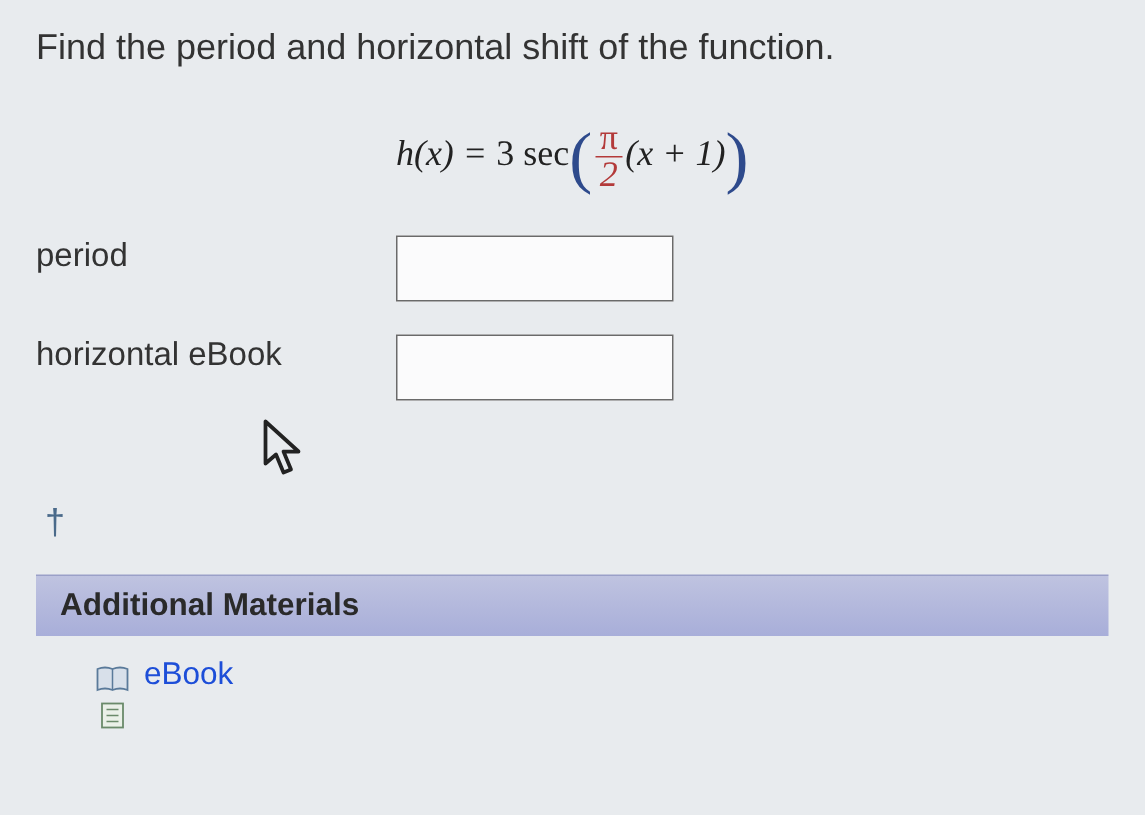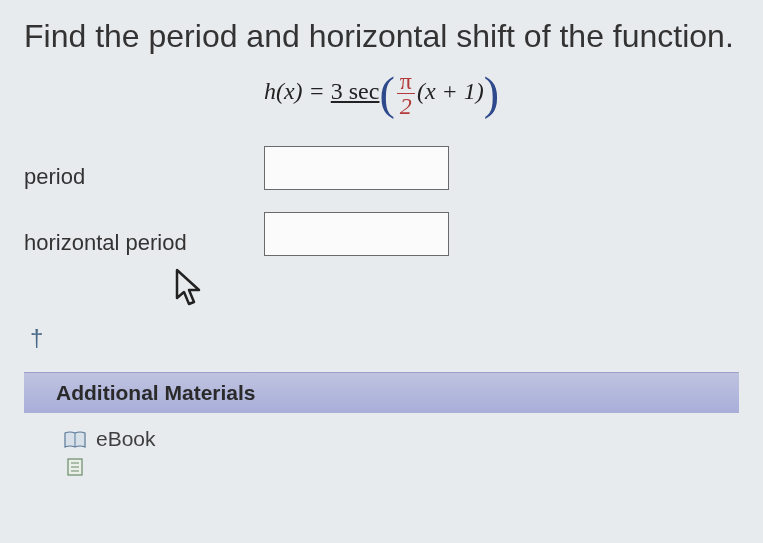--- a/index.html
+++ b/index.html
@@ -8,23 +8,23 @@
       height: 543px;
       background: #e8ebee;
       font-family: Arial, Helvetica, sans-serif;
       font-size: 22px;
       color: #2a2a2a;
       padding: 18px 24px 0 24px;
       overflow: hidden;
       position: relative;
     }
     .question-text {
-      font-size: 32px;
+      font-size: 24px;
       color: #333;
-      margin-bottom: 14px;
+      margin-bottom: 34px;
     }
     .equation {
       text-align: center;
       font-size: 24px;
       font-style: italic;
       font-family: 'Times New Roman', serif;
       margin-bottom: 28px;
       color: #222;
     }
     .equation .paren {
@@ -56,21 +56,21 @@
     .equation .pi {
       color: #b33a3a;
       font-style: normal;
     }
     .equation .inner {
       vertical-align: middle;
       display: inline-block;
     }
     .row {
       display: flex;
-      align-items: flex-end;
+      align-items: flex-start;
       margin-bottom: 22px;
     }
     .label {
       width: 240px;
       font-size: 22px;
       color: #333;
     }
     .input-box {
       width: 185px;
       height: 44px;
@@ -83,57 +83,57 @@
       margin-bottom: 8px;
     }
     .dagger {
       font-size: 24px;
       color: #4a6a8a;
       margin-left: 6px;
       margin-bottom: 20px;
     }
     .section-header {
       background: linear-gradient(#bfc3e0, #a8aed9);
-      padding: 8px 32px;
+      padding: 8px 16px;
       font-size: 21px;
       font-weight: bold;
       color: #2a2a2a;
       margin-bottom: 14px;
       border-top: 1px solid #9aa0c8;
     }
     .material-item {
       display: flex;
-      align-items: center;
+      align-items: flex-end;
       margin-left: 40px;
       margin-bottom: 6px;
       font-size: 21px;
-      color: #404040;
+      color: #1d4ed8;
     }
     .material-item .icon {
       width: 22px;
       height: 18px;
       margin-right: 10px;
     }
   </style>
 </head>
 <body>
 
 <div class="question-text">Find the period and horizontal shift of the function.</div>
 
 <div class="equation">
-  <span>h(x)</span><span> = </span><span style="font-style:normal;text-decoration:underline;">3 sec</span><span class="paren">(</span><span class="inner"><span class="frac"><span class="num pi">π</span><span class="den">2</span></span><span>(x + 1)</span></span><span class="paren">)</span>
+  <span>h(x)</span><span> = </span><span style="font-style:normal;">3 sec</span><span class="paren">(</span><span class="inner"><span class="frac"><span class="num pi">π</span><span class="den">2</span></span><span>(x + 1)</span></span><span class="paren">)</span>
 </div>
 
 <div class="row">
   <div class="label">period</div>
   <input type="text" class="input-box" value="" style="">
 </div>
 
 <div class="row">
-  <div class="label">horizontal period</div>
+  <div class="label">horizontal eBook</div>
   <input type="text" class="input-box" value="" style="">
 </div>
 
 <div class="cursor-pointer">
   <svg width="34" height="42" viewBox="0 0 34 42">
     <path d="M 3 2 L 3 30 L 10 24 L 15 36 L 20 34 L 15 22 L 25 22 Z" fill="none" stroke="#222" stroke-width="2.5" stroke-linejoin="round"></path>
   </svg>
 </div>
 
 <div class="dagger">†</div>

